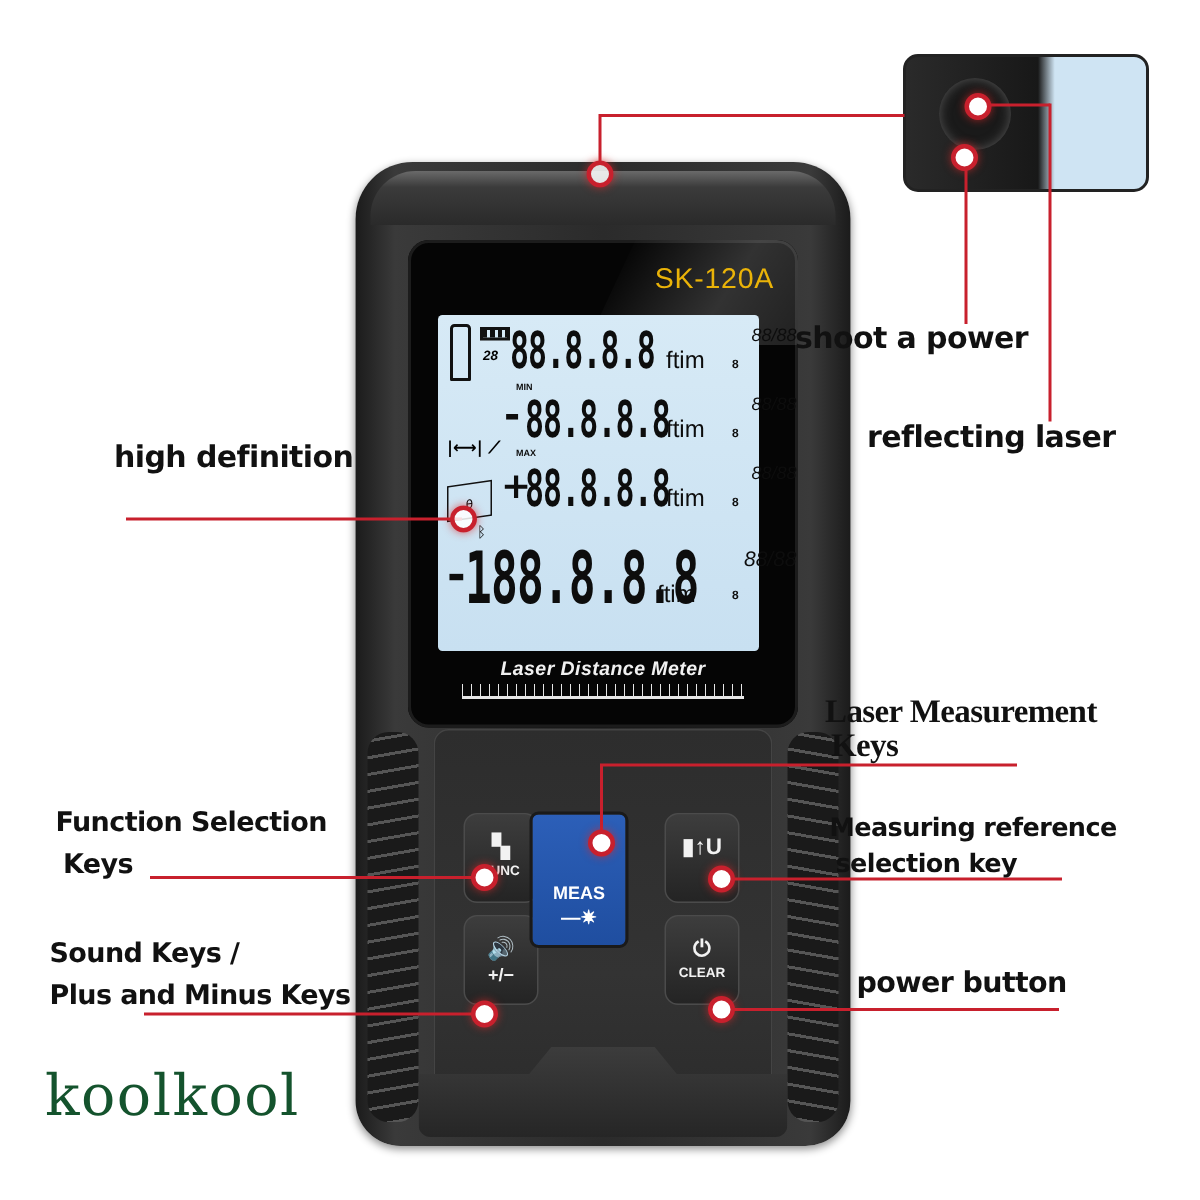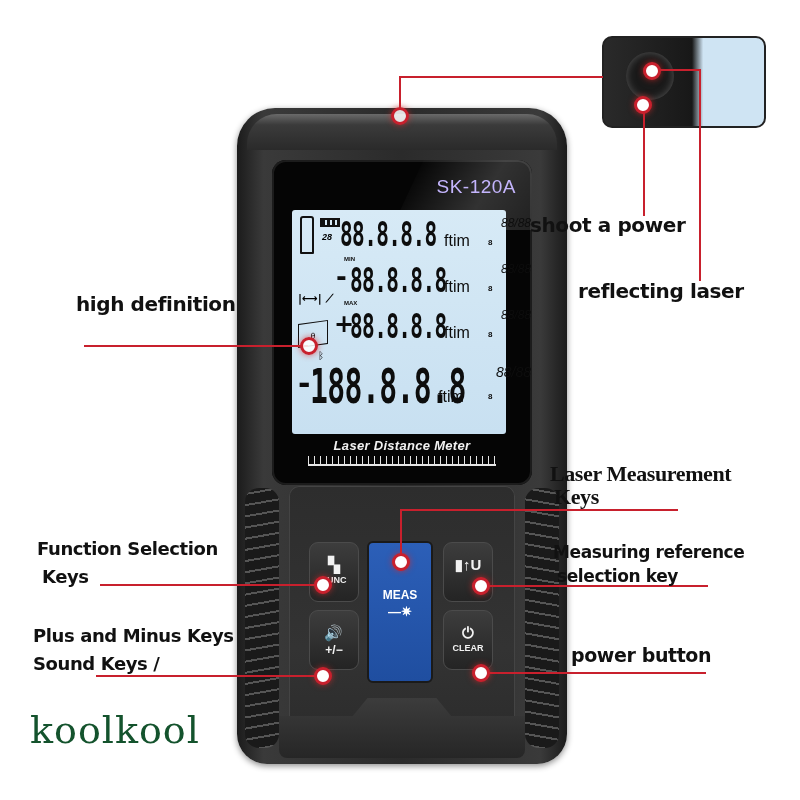--- a/index.html
+++ b/index.html
@@ -25,21 +25,21 @@
     background: #050505; border-radius: 14px;
     box-shadow: inset 0 0 0 2px #1c1c1c;
     overflow: hidden;
   }
   .glare {
     position: absolute; left: 140px; top: -20px; width: 200px; height: 90px;
     background: linear-gradient(100deg, rgba(255,255,255,0) 0%, rgba(255,255,255,0.18) 40%, rgba(255,255,255,0.05) 100%);
     transform: skewX(-25deg);
   }
   .model-label {
-    position: absolute; right: 16px; top: 16px; color: #c4b5fd;
+    position: absolute; right: 16px; top: 16px; color: #eab308;
     font-family: "Liberation Sans", sans-serif; font-size: 19px; letter-spacing: 0.5px;
   }
   .lcd {
     position: absolute; left: 20px; top: 50px; width: 214px; height: 224px;
     background: linear-gradient(180deg, #d7eaf6 0%, #c8e0f1 100%);
     border-radius: 3px;
   }
   .lcd-row { position: absolute; left: 0; width: 100%; color: #0d0d0d; }
   .seg {
     position: absolute; font-family: "DejaVu Sans Mono", monospace; font-weight: bold;
@@ -77,21 +77,21 @@
   .key {
     position: absolute; width: 50px; height: 60px;
     background: linear-gradient(180deg, #3d3d3d, #242424);
     border: 1px solid #4b4b4b; border-radius: 9px;
     color: #f2f2f2; text-align: center;
     font-family: "Liberation Sans", sans-serif; font-weight: bold;
   }
   .key .glyph { display: block; font-size: 15px; margin-top: 14px; line-height: 16px; }
   .key .cap { display: block; font-size: 9px; margin-top: 2px; }
   .key-meas {
-    position: absolute; left: 130px; top: 433px; width: 66px; height: 142px;
+    position: absolute; left: 116px; top: 433px; width: 66px; height: 91px;
     background: linear-gradient(180deg, #2c5fb8, #1f4ea0);
     border: 2px solid #1a1a1a; border-radius: 6px;
     color: #fff; text-align: center; font-family: "Liberation Sans", sans-serif; font-weight: bold;
   }
   .key-meas .cap { display: block; font-size: 12px; margin-top: 45px; }
   .key-meas .beam { display: block; font-size: 13px; margin-top: 2px; }
 
   .bottom-notch {
     position: absolute; left: 42px; top: 590px; width: 246px; height: 60px;
     background: linear-gradient(180deg, #3c3c3c, #262626);
@@ -252,18 +252,18 @@
 </div>
 <div class="lbl" style="left:37px;top:535px;font-size:18px;line-height:28px;">
   <div>Function Selection</div>
   <div style="padding-left:5px;">Keys</div>
 </div>
 <div class="lbl" style="left:553px;top:540px;font-size:17px;line-height:24px;">
   <div>Measuring reference</div>
   <div style="padding-left:4px;">selection key</div>
 </div>
 <div class="lbl" style="left:33px;top:622px;font-size:18px;line-height:28px;">
+  <div>Sound Keys /</div>
   <div>Plus and Minus Keys</div>
-  <div>Sound Keys /</div>
 </div>
 <div class="lbl" style="left:571px;top:644px;font-size:19px;">power button</div>
 
 <div class="watermark">koolkool</div>
 
 </body></html>

